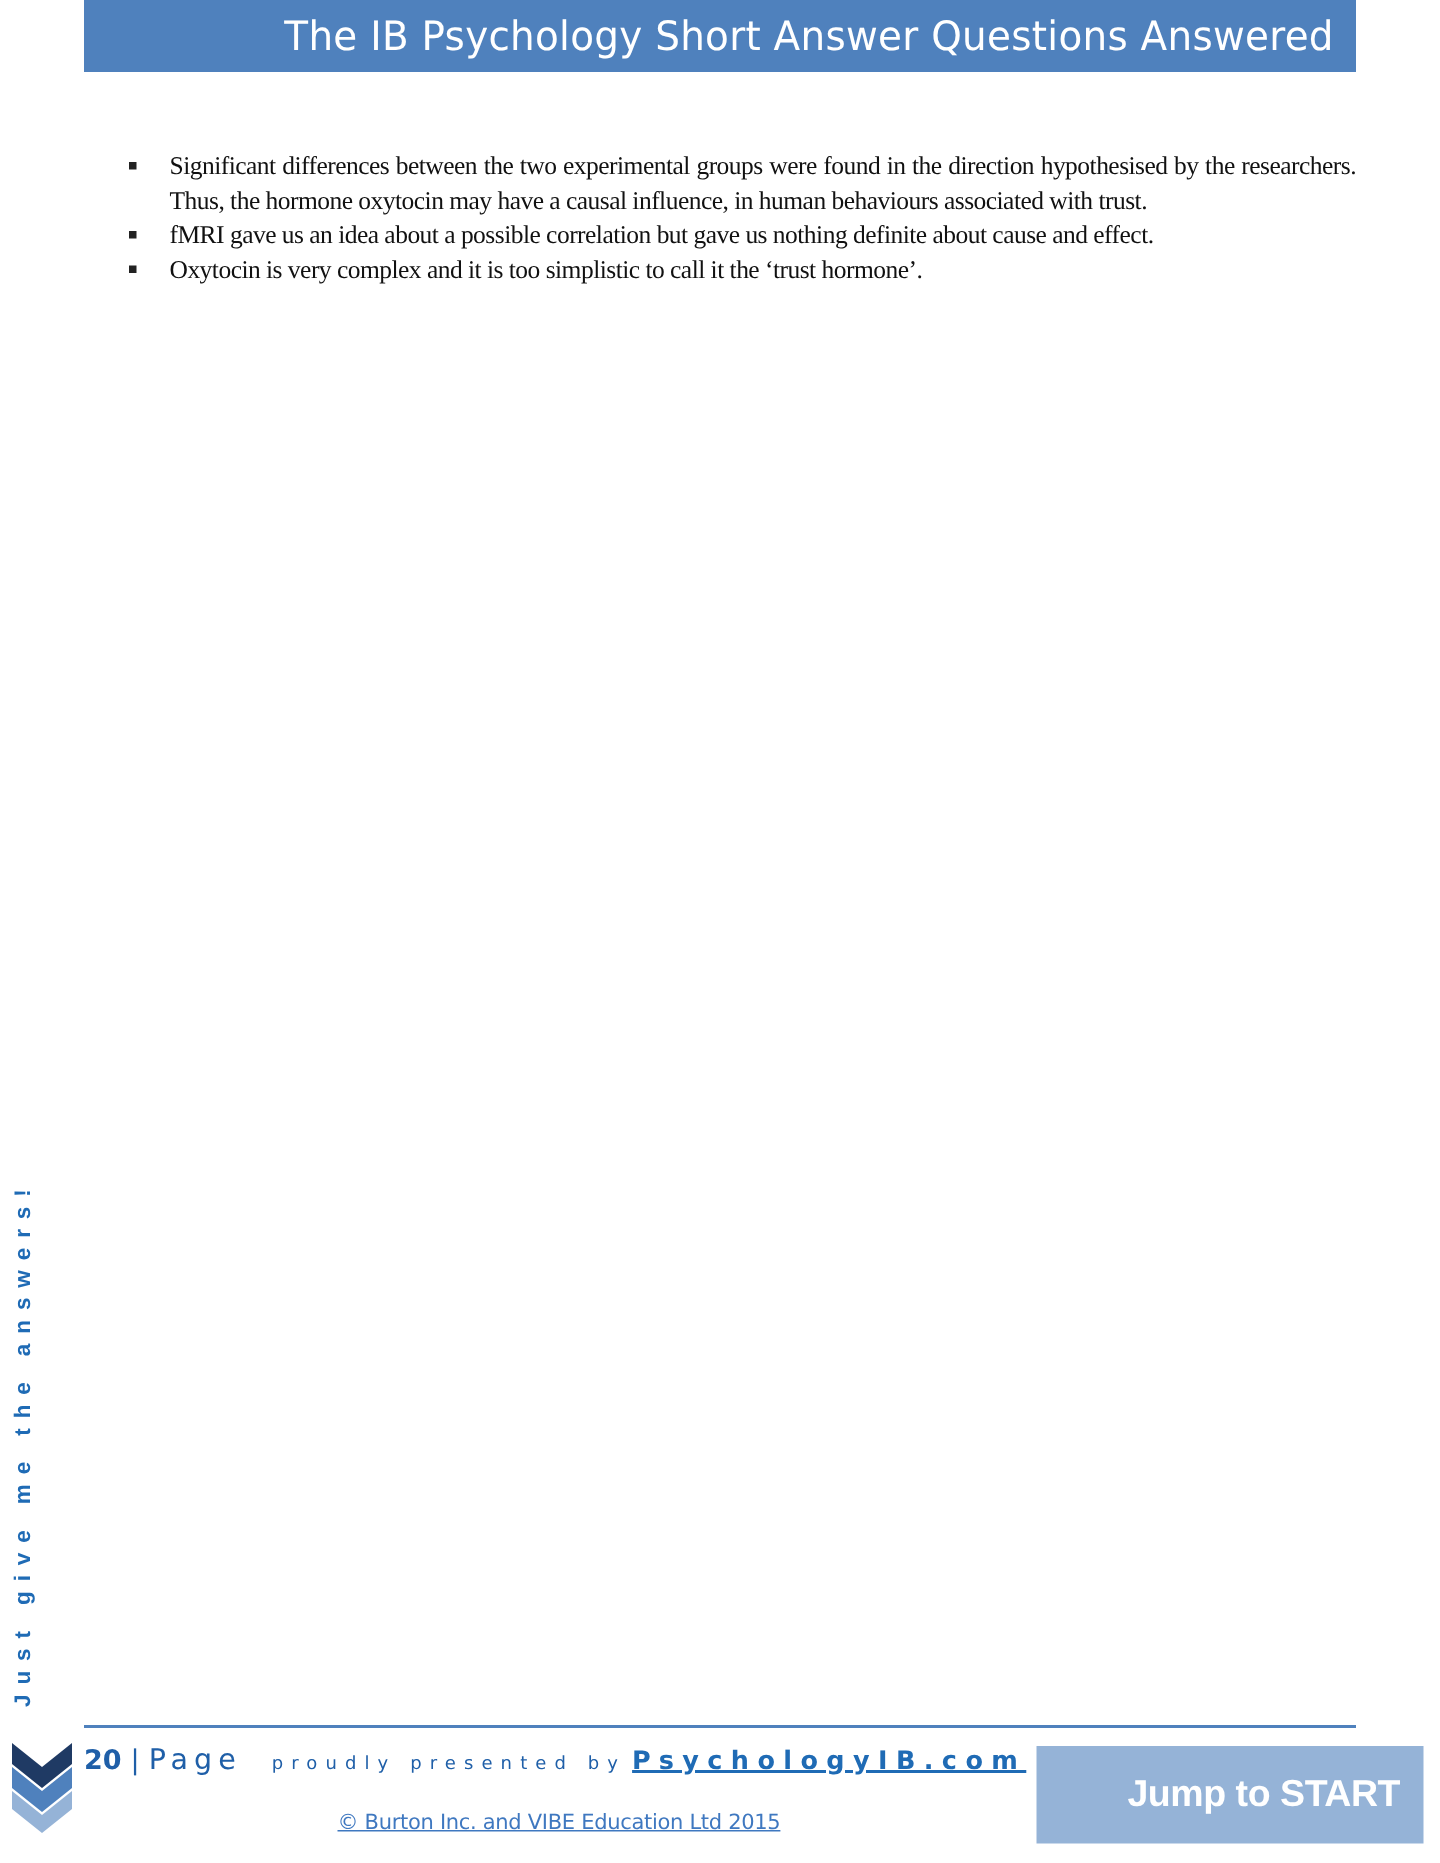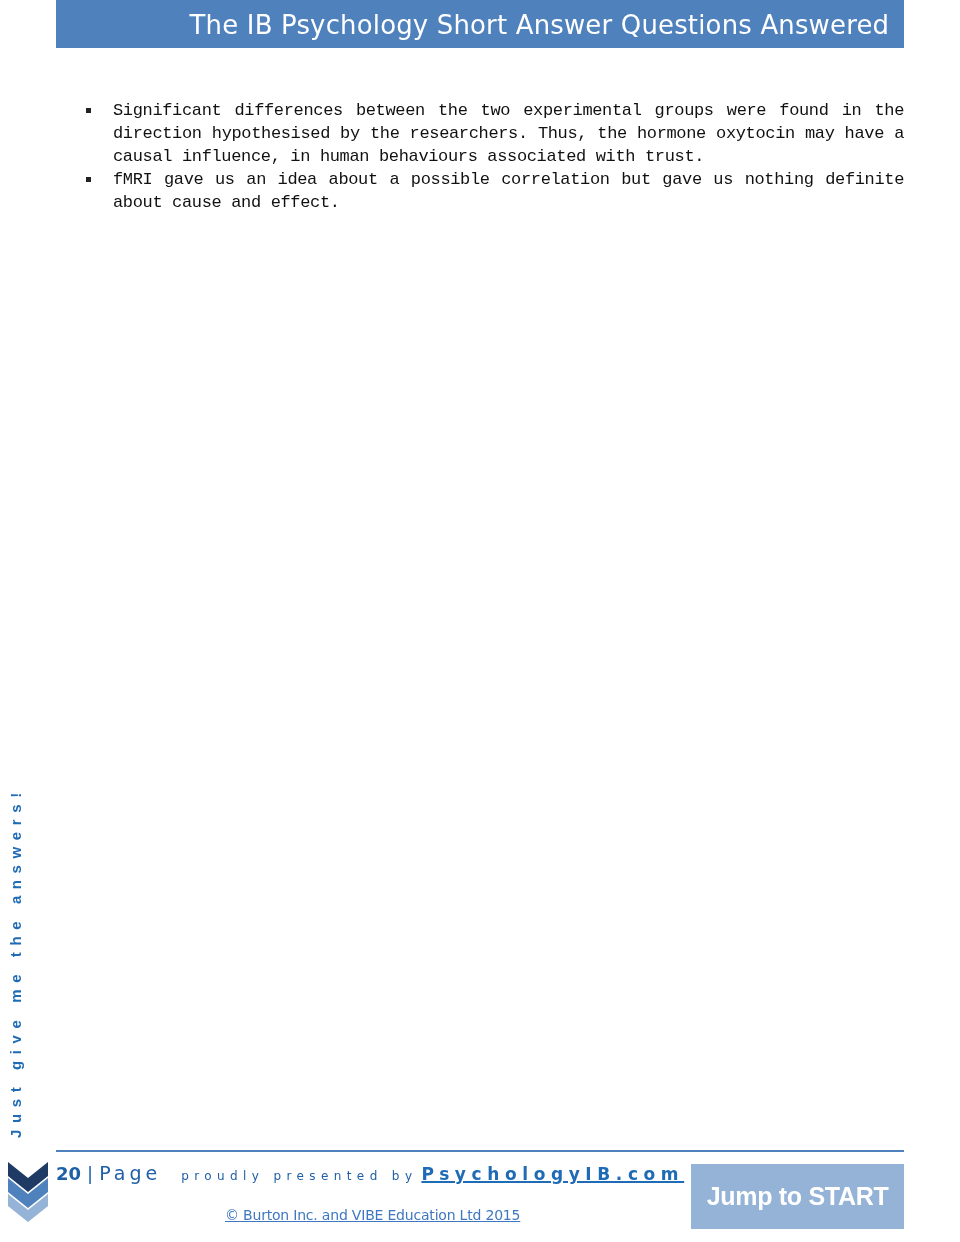--- a/index.html
+++ b/index.html
@@ -20,21 +20,21 @@
     white-space: nowrap;
   }
   .content {
     position: absolute; left: 84px; top: 99px; width: 820px;
   }
   .bullets { list-style: none; margin: 0; padding: 0; }
   .bullet {
     position: relative; padding-left: 29px;
     font-size: 17px; line-height: 23px; color: #111111;
     text-align: justify;
-    font-family: Liberation Mono, monospace;
+    font-family: Liberation Serif, serif;
     letter-spacing: -0.35px;
   }
   .bullet-marker {
     position: absolute; left: 2px; top: 9px; width: 5px; height: 5px;
     background: #222222;
   }
   .side-text {
     position: absolute; left: 7px; top: 1138px;
     transform-origin: 0 0; transform: rotate(-90deg);
     color: #1f6bb5; font-family: "Liberation Sans", sans-serif;
@@ -65,39 +65,43 @@
   .copyright {
     position: absolute; left: 225px; top: 1207px;
     color: #3f78c0; font-size: 14px; white-space: nowrap;
     font-family: "DejaVu Sans", sans-serif; letter-spacing: -0.2px; text-decoration: underline;
   }
   .jump-button {
     position: absolute; left: 691px; top: 1164px; width: 213px; height: 65px;
     background: #95b3d7;
     display: flex; align-items: center; justify-content: center;
     color: #ffffff; font-family: "Liberation Sans", sans-serif; font-weight: bold;
-    font-size: 25px; cursor: pointer; letter-spacing: -0.3px;
+    font-size: 25px; cursor: pointer; letter-spacing: -0.3px; padding-left: 45px;
   }
 </style>
 </head>
 <body>
 
 <div class="header-bar">
   <span class="header-title">The IB Psychology Short Answer Questions Answered</span>
 </div>
 
 <div class="content">
   <ul class="bullets">
     <li class="bullet">
       <span class="bullet-marker"></span>
       <span>Significant differences between the two experimental groups were found in the direction hypothesised by the researchers. Thus, the hormone oxytocin may have a causal influence, in human behaviours associated with trust.</span>
     </li>
     <li class="bullet">
       <span class="bullet-marker"></span>
       <span>fMRI gave us an idea about a possible correlation but gave us nothing definite about cause and effect.</span>
+    </li>
+    <li class="bullet">
+      <span class="bullet-marker"></span>
+      <span>Oxytocin is very complex and it is too simplistic to call it the ‘trust hormone’.</span>
     </li>
   </ul>
 </div>
 
 <div class="side-text">Just give me the answers!</div>
 
 <div class="footer-rule"></div>
 
 <svg class="logo" viewBox="0 0 40 62">
   <polygon points="0,2 20,18 40,2 40,16 20,32 0,16" fill="#1f3a64"></polygon>

